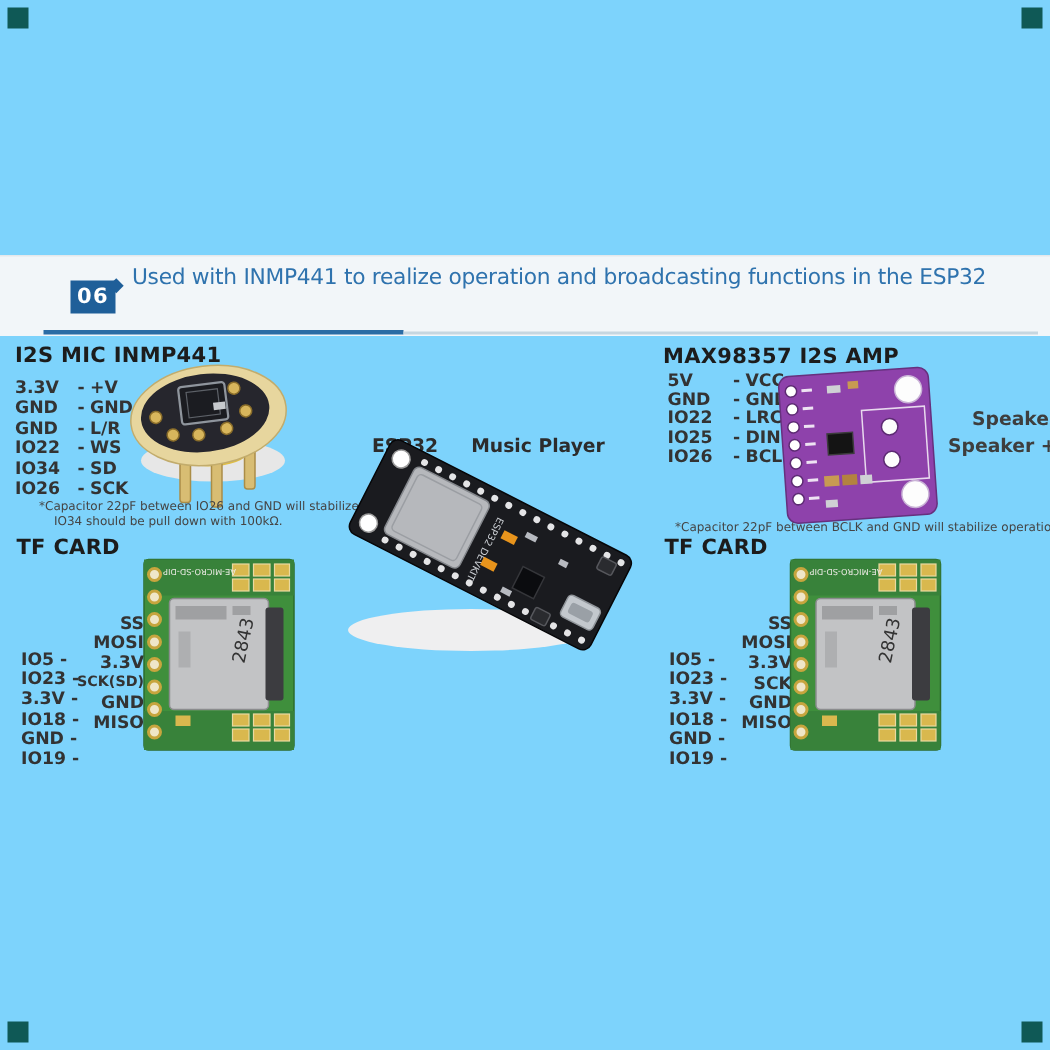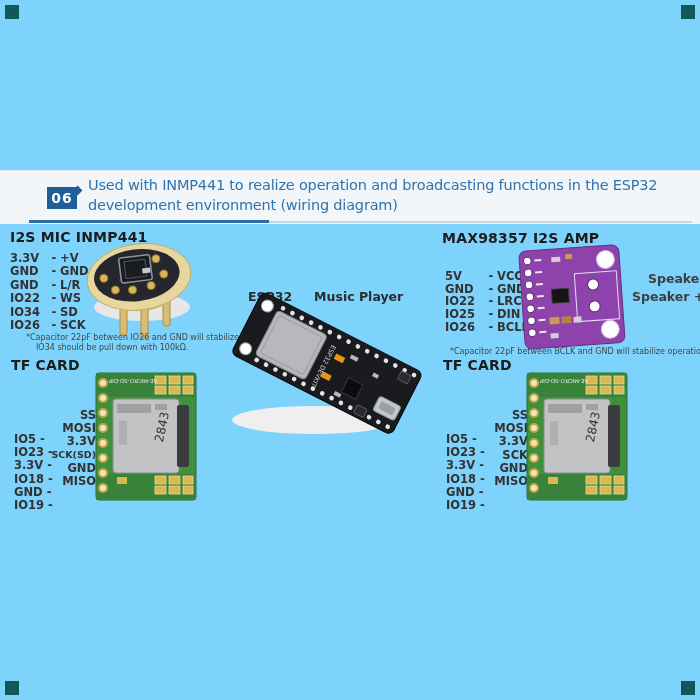--- a/index.html
+++ b/index.html
@@ -42,21 +42,20 @@
   <div class="corner" style="left:5px;top:5px"></div>
   <div class="corner" style="left:681px;top:5px"></div>
   <div class="corner" style="left:5px;top:681px"></div>
   <div class="corner" style="left:681px;top:681px"></div>
 
   <div class="band"></div>
   <div class="badge">06</div>
   <div class="badge-tab"></div>
   <div class="title">
     <div>Used with INMP441 to realize operation and broadcasting functions in the ESP32</div>
-    <div>development environment (wiring diagram)</div>
   </div>
   <div class="uline-b"></div>
   <div class="uline-g"></div>
 
   <div class="sec-title" style="left:10px;top:229px">I2S MIC INMP441</div>
   <div class="pinlist" style="left:10px;top:251px">
     <div class="prow mic-g">
         <span>3.3V</span>
         <span class="dashc">-</span>
         <span>+V</span>
@@ -257,21 +256,21 @@
       <rect x="146" y="70" width="6" height="4" fill="#b7bac0"></rect>
       <rect x="120" y="104" width="7" height="4" fill="#b7bac0"></rect>
       <rect x="162" y="88" width="24" height="16" rx="3" fill="#c3c8cd" stroke="#8f9499"></rect>
       <rect x="166" y="92" width="16" height="8" rx="2" fill="#9aa0a6"></rect>
       <rect x="170" y="56" width="11" height="9" rx="1.5" fill="#2a2b2f" stroke="#56575c"></rect>
       <rect x="146" y="106" width="11" height="9" rx="1.5" fill="#2a2b2f" stroke="#56575c"></rect>
     </g>
   </svg>
 
   <div class="sec-title" style="left:442px;top:230px">MAX98357 I2S AMP</div>
-  <div class="pinlist" style="left:445px;top:269px">
+  <div class="pinlist" style="left:445px;top:246px">
     <div class="prow amp-g">
         <span>5V</span>
         <span class="dashc">-</span>
         <span>VCC</span>
       </div>
     <div class="prow amp-g">
         <span>GND</span>
         <span class="dashc">-</span>
         <span>GND</span>
       </div>

